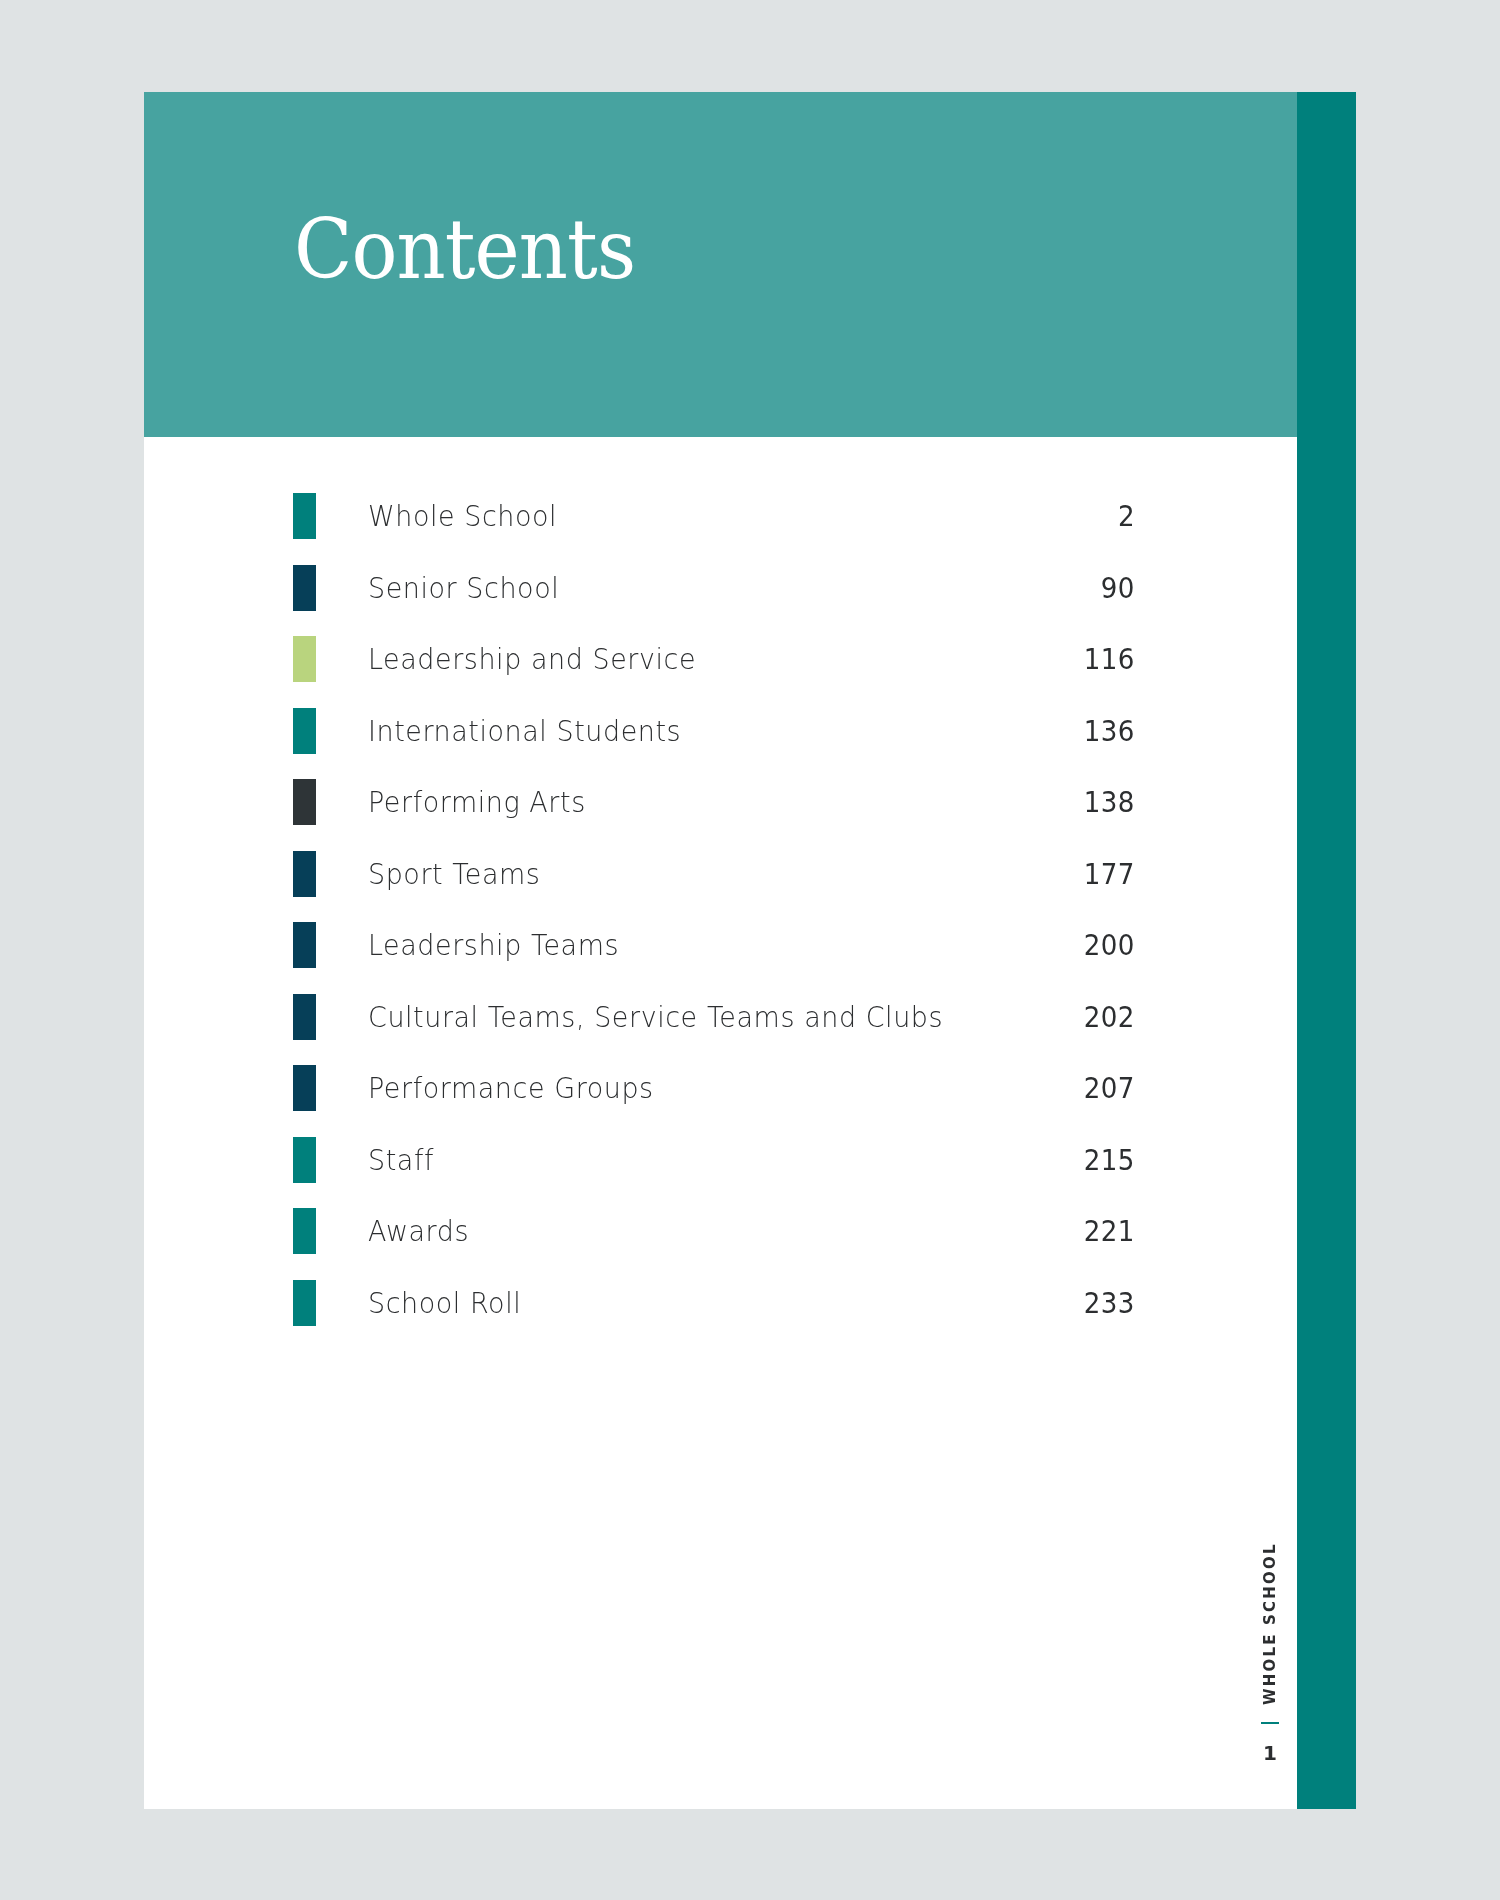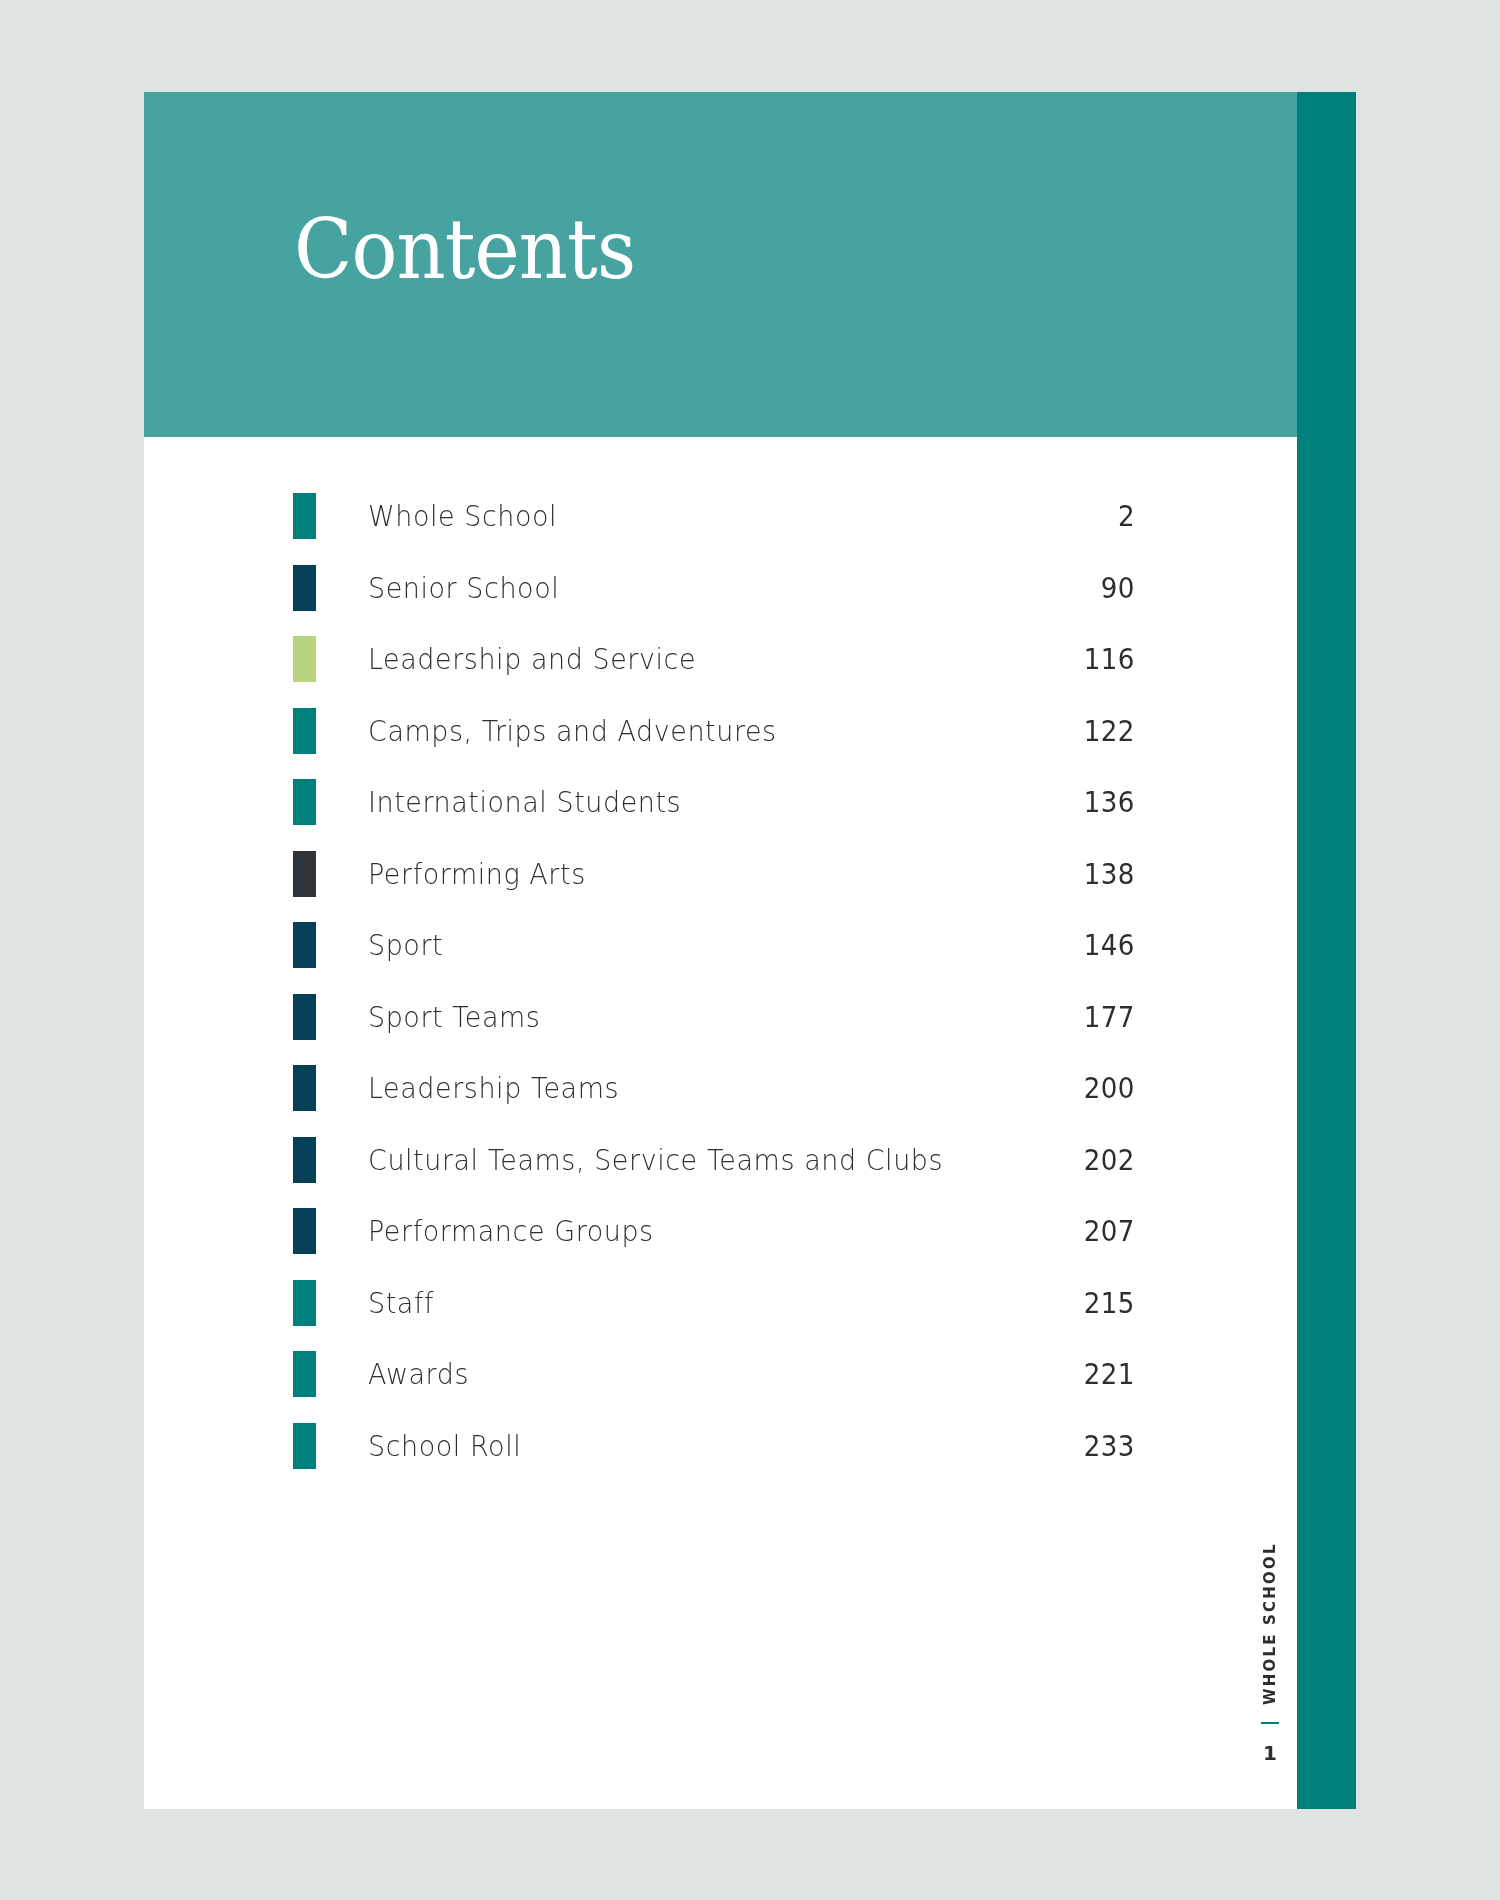--- a/index.html
+++ b/index.html
@@ -168,37 +168,27 @@
       <span class="label">Senior School</span>
       <span class="page-num">90</span>
     </li>
     <li class="toc-row">
       <span class="marker" style="background: rgb(185, 212, 126);"></span>
       <span class="label">Leadership and Service</span>
       <span class="page-num">116</span>
     </li>
     <li class="toc-row">
       <span class="marker" style="background: rgb(0, 128, 124);"></span>
-      <span class="label">Camps, Trips and Adventures</span>
-      <span class="page-num">122</span>
-    </li>
-    <li class="toc-row">
-      <span class="marker" style="background: rgb(0, 128, 124);"></span>
       <span class="label">International Students</span>
       <span class="page-num">136</span>
     </li>
     <li class="toc-row">
       <span class="marker" style="background: rgb(46, 52, 55);"></span>
       <span class="label">Performing Arts</span>
       <span class="page-num">138</span>
-    </li>
-    <li class="toc-row">
-      <span class="marker" style="background: rgb(6, 63, 88);"></span>
-      <span class="label">Sport</span>
-      <span class="page-num">146</span>
     </li>
     <li class="toc-row">
       <span class="marker" style="background: rgb(6, 63, 88);"></span>
       <span class="label">Sport Teams</span>
       <span class="page-num">177</span>
     </li>
     <li class="toc-row">
       <span class="marker" style="background: rgb(6, 63, 88);"></span>
       <span class="label">Leadership Teams</span>
       <span class="page-num">200</span>

